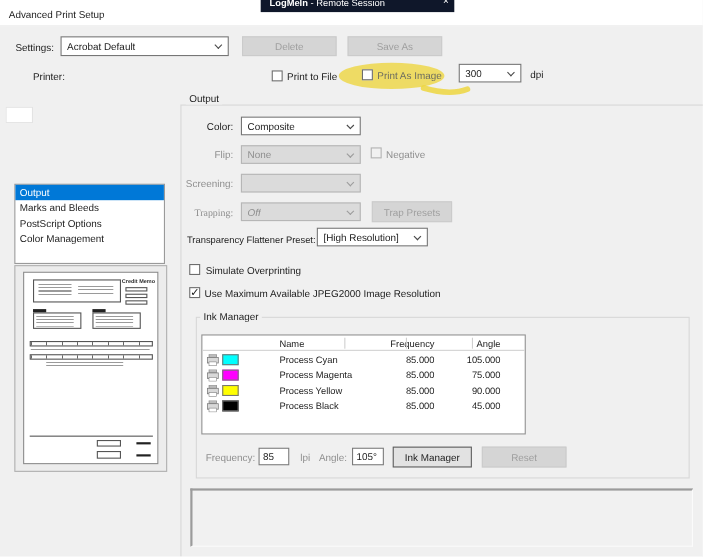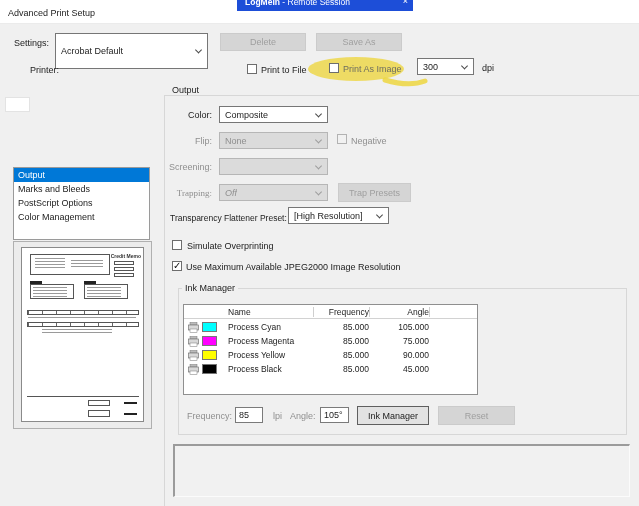--- a/index.html
+++ b/index.html
@@ -3,21 +3,21 @@
 <meta charset="utf-8">
 <style>
   * { margin:0; padding:0; box-sizing:border-box; }
   body { font-family:"Liberation Sans", sans-serif; background:#fff; }
   .screen { position:relative; width:639px; height:506px; background:#f0f0f0; overflow:hidden; font-size:9px; color:#1c1c1c; }
   .abs { position:absolute; }
 
   .topstrip { position:absolute; left:0; top:0; width:639px; height:24px; background:#ffffff; border-bottom:1px solid #ebebeb; }
   .title { position:absolute; left:8px; top:8px; font-size:9px; color:#1c1c1c; }
 
-  .banner { position:absolute; left:237px; top:0; width:176px; height:11px; background:#1d4ed8; overflow:hidden; }
+  .banner { position:absolute; left:237px; top:0; width:176px; height:11px; background:#0f172a; overflow:hidden; }
   .banner-inner { position:absolute; left:8px; top:-3px; white-space:nowrap; color:#ffffff; font-size:8.5px; }
   .banner-app { font-weight:bold; }
   .banner-close { position:absolute; right:5px; top:-4px; color:#ffffff; font-size:9px; }
 
   .lbl { position:absolute; white-space:nowrap; }
   .lbl.gray { color:#8f8f8f; }
 
   .combo { position:absolute; background:#ffffff; border:1px solid #767676; display:flex; align-items:center; }
   .combo .cval { margin-left:5px; white-space:nowrap; overflow:hidden; }
   .combo .chev { position:absolute; right:6px; top:50%; width:5px; height:5px; border-right:1px solid #4a4a4a; border-bottom:1px solid #4a4a4a; transform:translateY(-70%) rotate(45deg); }
@@ -43,21 +43,21 @@
   .page { position:absolute; left:7px; top:5px; width:123px; height:175px; background:#ffffff; border:1px solid #8a8a8a; }
   .pv { position:absolute; }
   .pv-box { border:1px solid #555; }
   .tlines { background:repeating-linear-gradient(#9a9a9a 0, #9a9a9a 1px, transparent 1px, transparent 3px); }
   .ticks { background:repeating-linear-gradient(90deg, #666 0, #666 1px, transparent 1px, transparent 14px); }
 
   .inktable { position:absolute; left:183px; top:304px; width:295px; height:91px; background:#ffffff; border:1px solid #8f8f8f; }
   .ink-header { position:absolute; left:0; top:0; width:100%; height:14px; border-bottom:1px solid #d2d2d2; }
   .ink-sep { position:absolute; top:2px; height:10px; width:1px; background:#cfcfcf; }
   .ink-row { position:absolute; left:0; width:100%; height:13px; }
-  .ink-cell { position:absolute; top:1px; white-space:nowrap; font-size:8.5px; }
+  .ink-cell { position:absolute; top:1px; white-space:nowrap; font-size:8.5px;margin-left:26px; }
   .swatch { position:absolute; left:18px; top:1px; width:15px; height:10px; border:1px solid #777; }
   .ctr { text-align:right; }
 
   .tfield { position:absolute; background:#fff; border:1px solid #7a7a7a; font-family:"Liberation Sans", sans-serif; font-size:9px; padding-left:3px; color:#1c1c1c; }
 
   .sunken { position:absolute; left:173px; top:444px; width:457px; height:53px; background:#f1f1f1;
             border-top:2px solid #9b9b9b; border-left:2px solid #9b9b9b; border-right:1px solid #fbfbfb; border-bottom:1px solid #fbfbfb; }
 
   .artifact { position:absolute; left:5px; top:97px; width:25px; height:15px; background:#ffffff; border:1px solid #e3e3e3; }
 </style>
@@ -68,21 +68,21 @@
 
   <div class="topstrip"></div>
   <div class="title">Advanced Print Setup</div>
 
   <div class="banner">
     <div class="banner-inner"><span class="banner-app">LogMeIn</span><span> - Remote Session</span></div>
     <div class="banner-close">×</div>
   </div>
 
   <div class="lbl" style="left:14px; top:38px;">Settings:</div>
-  <div class="combo" style="left:55px; top:33px; width:153px; height:36px;text-align:center;">
+  <div class="combo" style="left:55px; top:33px; width:153px; height:18px;text-align:center;">
     <span class="cval">Acrobat Default</span>
     <span class="chev"></span>
   </div>
   <div class="btn disabled" style="left:220px; top:33px; width:86px; height:18px;">Delete</div>
   <div class="btn disabled" style="left:316px; top:33px; width:86px; height:18px;">Save As</div>
 
   <div class="lbl" style="left:30px; top:65px;">Printer:</div>
   <span class="cb" style="left:247px; top:64px;"></span>
   <div class="lbl" style="left:261px; top:65px;">Print to File</div>
 

